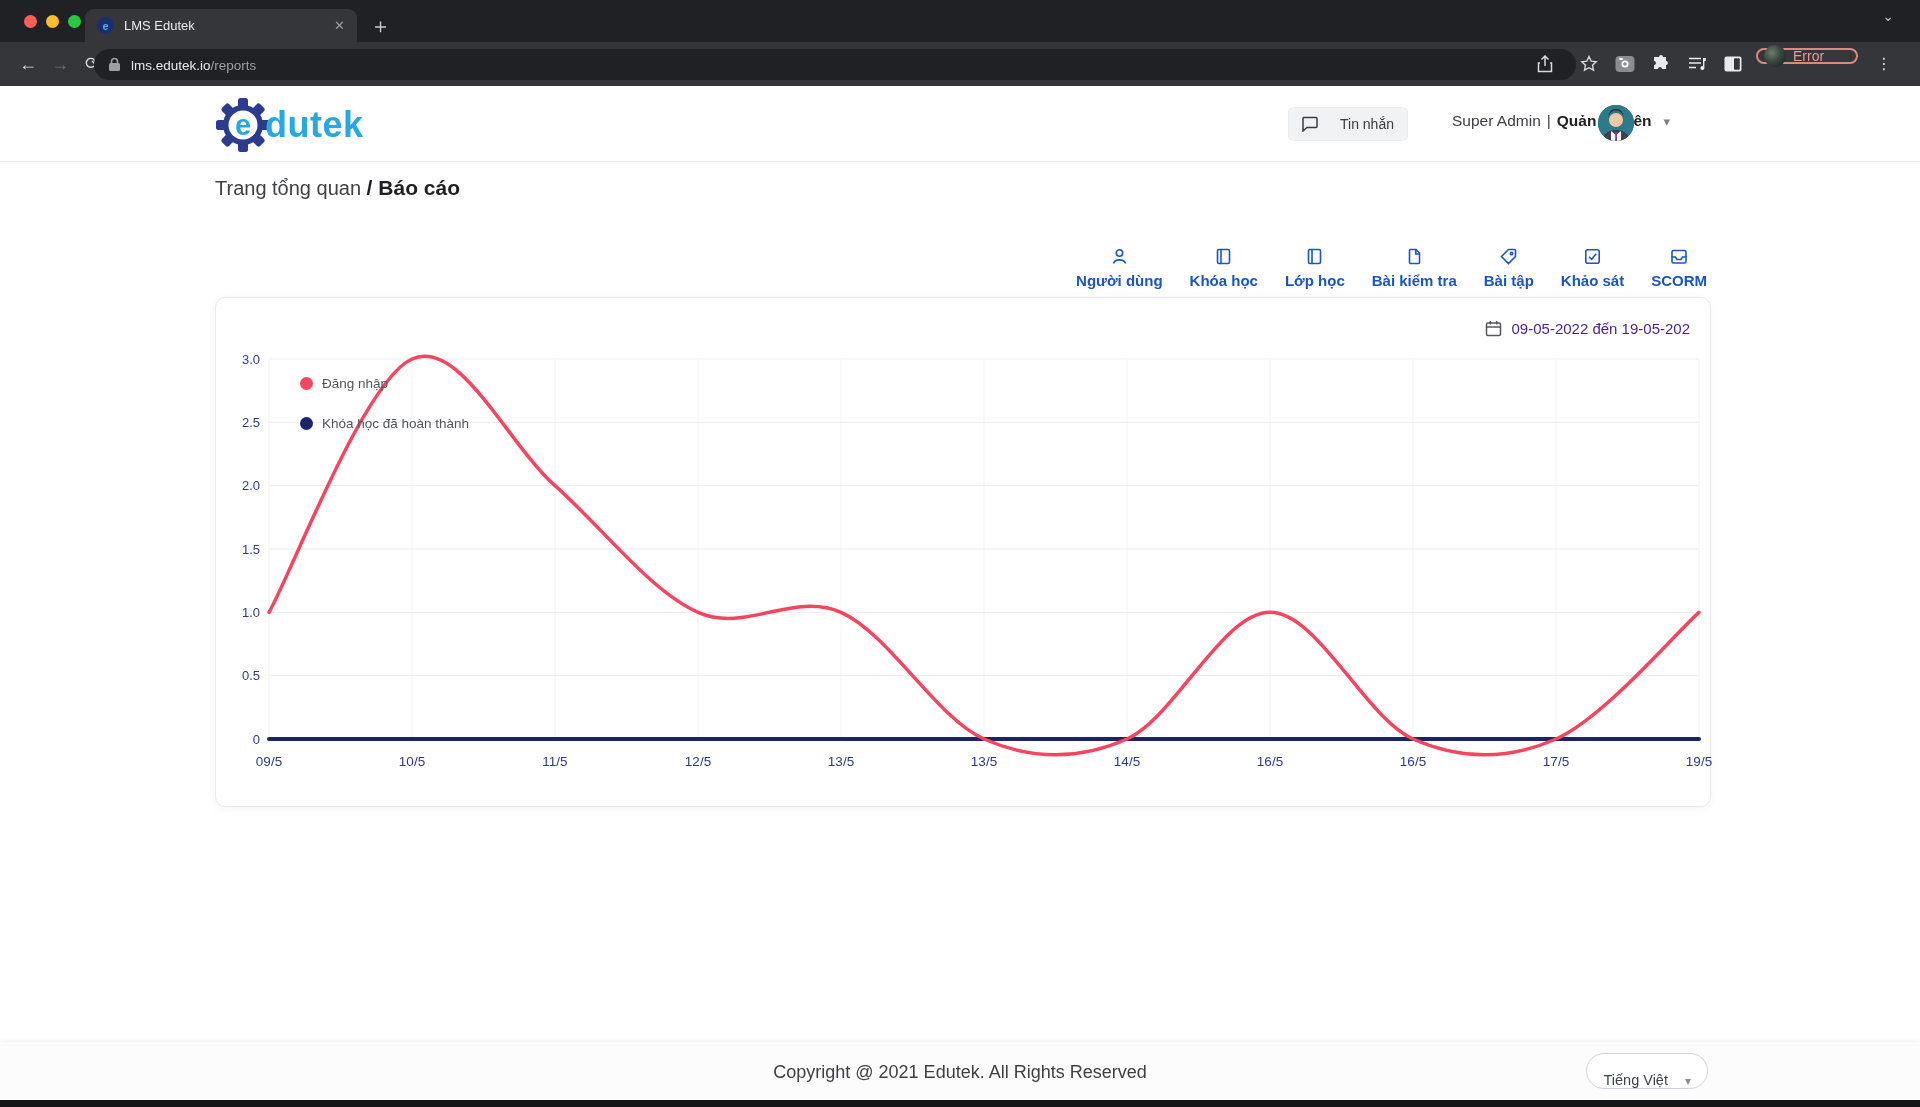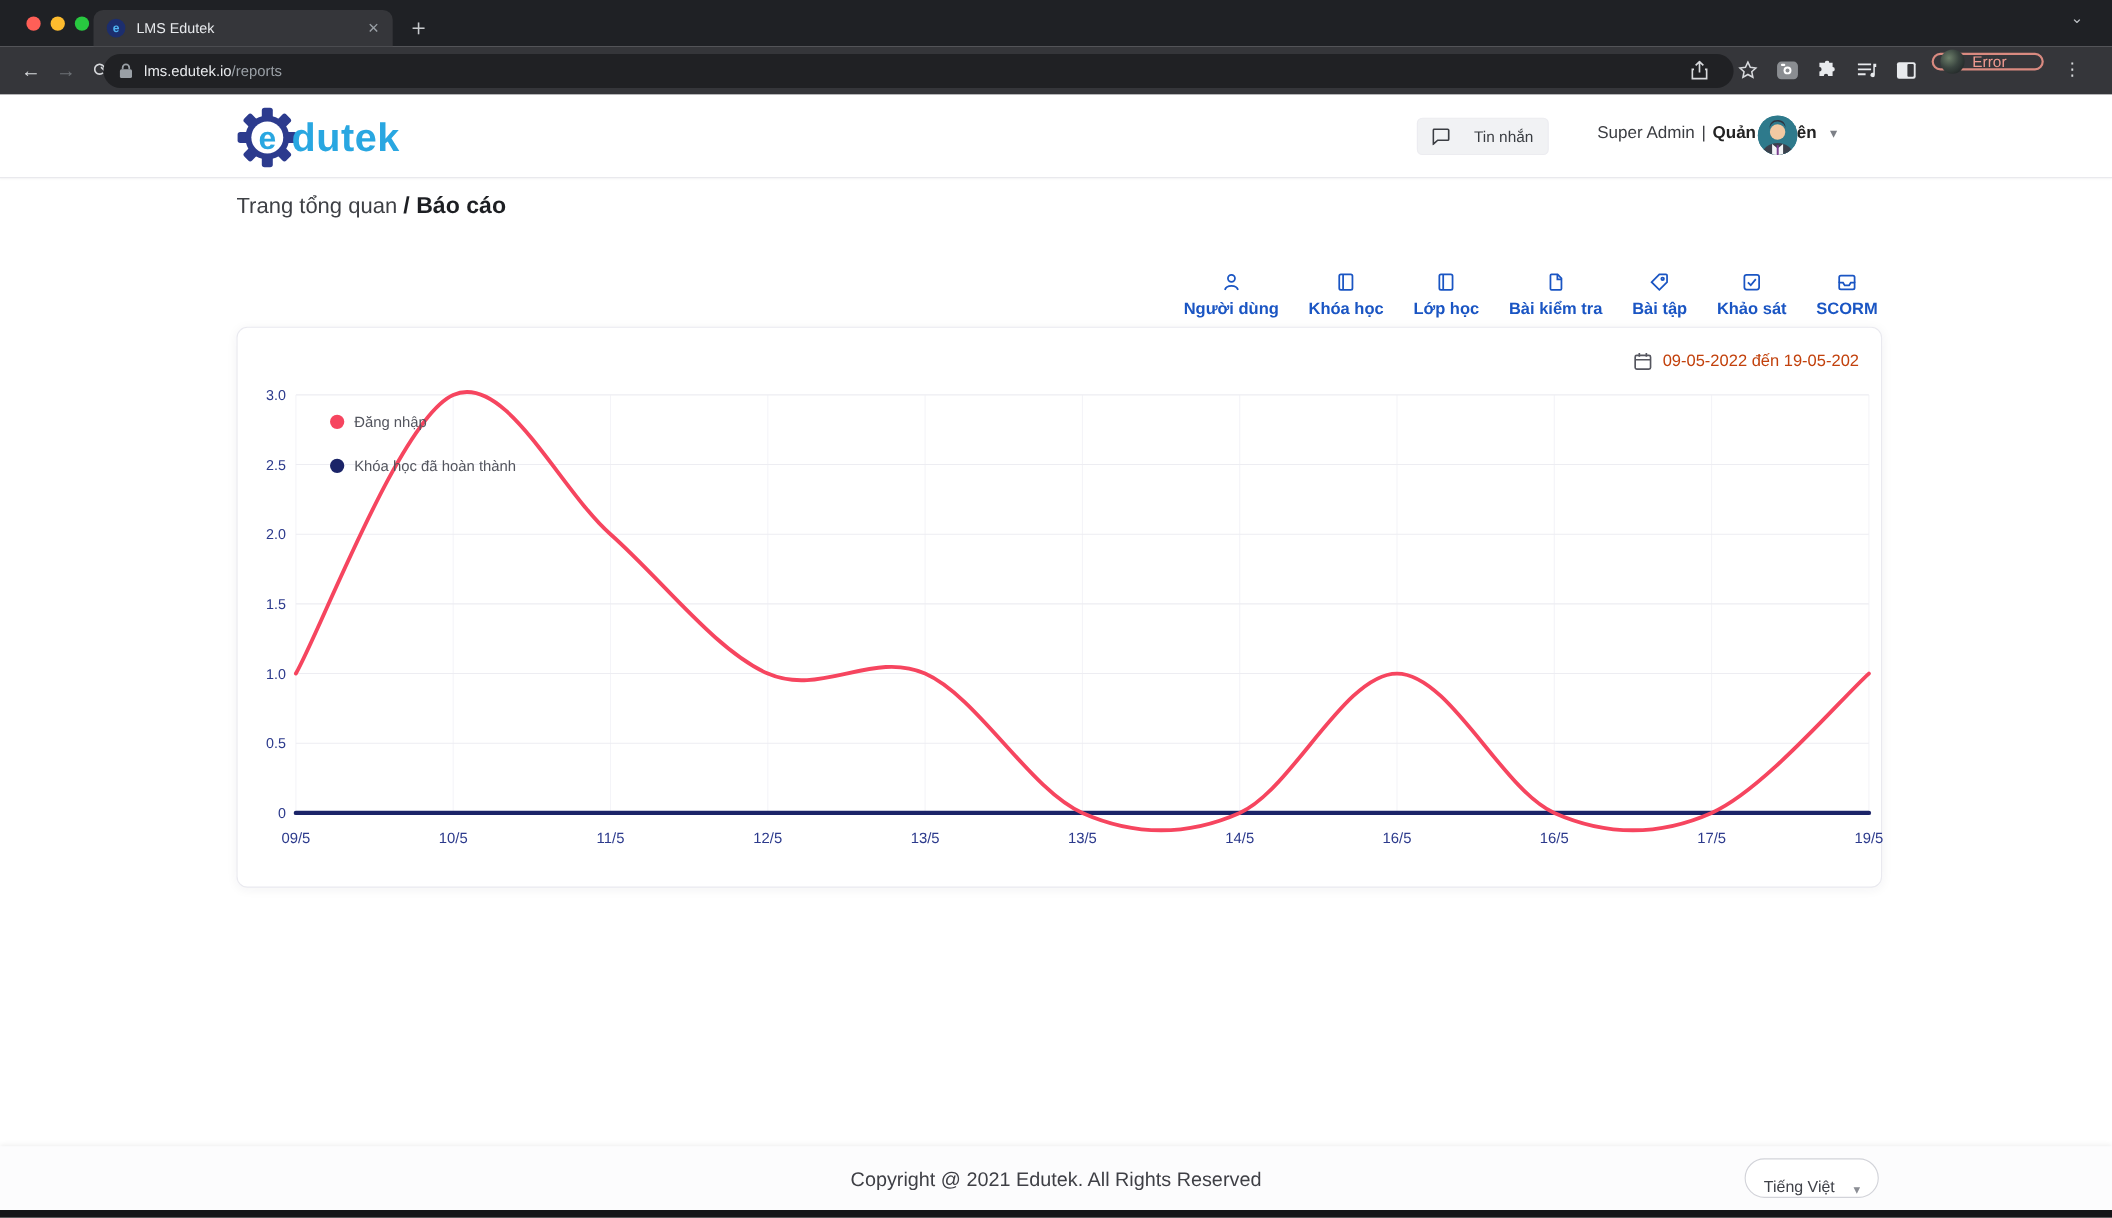--- a/index.html
+++ b/index.html
@@ -48,21 +48,21 @@
   
   #breadcrumb { position:absolute; left:215px; top:176px; font-size:20px; color:#3e4045; }
   #breadcrumb b { color:#1d1f23; font-size:21px; }
   #navlinks { position:absolute; right:213px; top:248px; display:flex; gap:27px; align-items:center; }
   .navlink { display:flex; align-items:center; gap:7px; color:#1a55c3; font-size:15px; font-weight:600;flex-direction:column; }
   .navlink svg { display:block; }
 
   #card { position:absolute; left:215px; top:297px; width:1496px; height:510px; background:#fff;
     border:1px solid #e9e9ef; border-radius:10px; box-shadow:0 2px 10px rgba(40,40,60,0.05); }
   #daterange { position:absolute; right:20px; top:22px; display:flex; align-items:center; gap:10px;
-    color:#c2410c; font-size:15px; }
+    color:#4c1d95; font-size:15px; }
   .legend-item { position:absolute; left:84px; display:flex; align-items:center; gap:9px;
     font-size:13.5px; color:#53555e; }
   .legend-dot { width:13px; height:13px; border-radius:50%; flex:none; }
   #chart { position:absolute; left:0; top:0; }
 
   
   #footer { position:absolute; left:0; top:1042px; width:1920px; height:58px; background:#fcfcfd;
     box-shadow:0 -1px 5px rgba(0,0,0,0.07); }
   #copyright { position:absolute; left:0; width:1920px; text-align:center; top:20px; font-size:18px; color:#3e3f45; }
   #lang-btn { position:absolute; right:212px; top:11px; height:36px; padding:0 16px; border:1px solid #d2d3d9;

